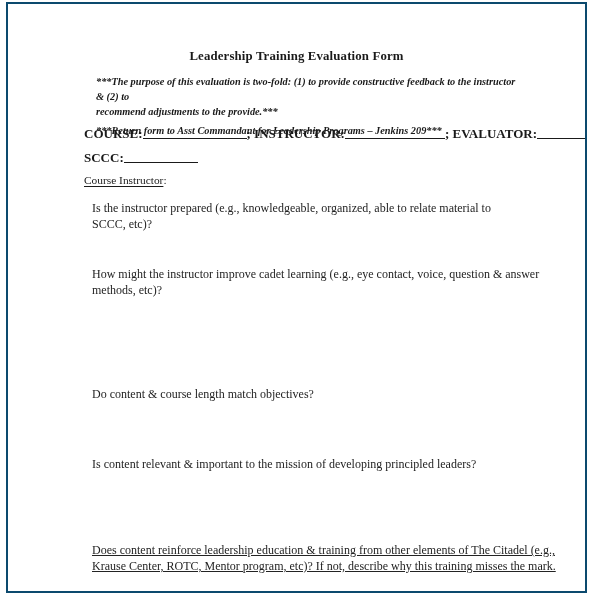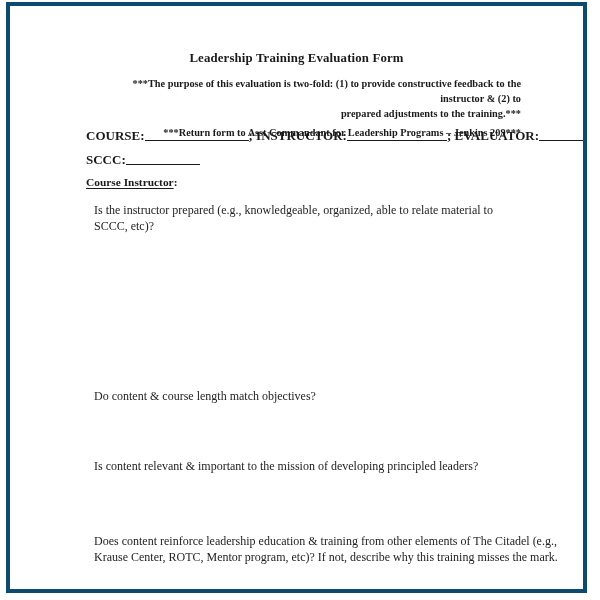--- a/index.html
+++ b/index.html
@@ -17,21 +17,21 @@
   }
 
   
   #page {
     position: absolute;
     left: 6px;
     top: 2px;
     width: 581px;
     height: 591px;
     background: #ffffff;
-    border: 4px solid #0c4a6e;
+    border: 2px solid #0c4a6e;
     box-sizing: border-box;
     overflow: hidden;
   }
 
   .doc-body {
     position: relative;
     width: 100%;
     height: 100%;
   }
 
@@ -46,21 +46,22 @@
     font-size: 12.8px;
     letter-spacing: 0.15px;
   }
 
   
   .purpose-block {
     position: absolute;
     left: 88px;
     right: 62px;
     top: 70px;
-    text-align: right;
+    text-align: left;
+    font-style: italic;
     font-weight: bold;
     font-size: 10.3px;
     line-height: 15px;
   }
   .purpose-line-3 {
     margin-top: 4px;
   }
 
   
   .field-row {
@@ -86,21 +87,21 @@
   .blank-instructor{ width: 100px; }
   .blank-evaluator { width: 88px; }
   .blank-date      { width: 74px; }
 
   .sep { font-weight: bold; }
 
   
   .section-heading {
     position: absolute;
     left: 76px;
-    font-weight: bold;
+    font-weight: normal;
     font-size: 11.4px;
     white-space: nowrap;
   }
   .section-heading .head-text {
     text-decoration: underline;
     text-underline-offset: 1.5px;
   }
   .section-heading.sec-instructor { top: 170px; }
   .section-heading.sec-objectives { top: 357px; }
 
@@ -109,50 +110,51 @@
     position: absolute;
     left: 84px;
     font-size: 12px;
     line-height: 16px;
     color: #232323;
   }
   .q-1 { top: 196px; width: 430px; }
   .q-2 { top: 262px; width: 470px; }
   .q-3 { top: 382px; width: 330px; }
   .q-4 { top: 452px; width: 410px; }
-  .q-5 { top: 527px; width: 466px; }
+  .q-5 { top: 538px; width: 466px; text-decoration: underline; }
 </style>
 </head>
 <body>
 
 <div id="page">
   <div class="doc-body">
 
     <div class="doc-title">Leadership Training Evaluation Form</div>
 
     <div class="purpose-block">
       <div class="purpose-line-1">***The purpose of this evaluation is two-fold:  (1) to provide constructive feedback to the instructor &amp; (2) to</div>
-      <div class="purpose-line-2">prepared adjustments to the training.***</div>
+      <div class="purpose-line-2">recommend adjustments to the provide.***</div>
       <div class="purpose-line-3">***Return form to Asst Commandant for Leadership Programs – Jenkins 209***</div>
     </div>
 
     <div class="field-row row-course">
       <span class="field-label">COURSE:</span><span class="blank blank-course"></span><span class="sep">; INSTRUCTOR:</span><span class="blank blank-instructor"></span><span class="sep">; EVALUATOR:</span><span class="blank blank-evaluator"></span>
     </div>
 
     <div class="field-row row-date">
       <span class="field-label">SCCC:</span><span class="blank blank-date"></span>
     </div>
 
     <div class="section-heading sec-instructor">
       <span class="head-text">Course Instructor</span><span>:</span>
     </div>
 
     <div class="question q-1">Is the instructor prepared (e.g., knowledgeable, organized, able to relate material to SCCC, etc)?</div>
 
+    <div class="question q-2">How might the instructor improve cadet learning (e.g., eye contact, voice, question &amp; answer methods, etc)?</div>
 
 
     <div class="question q-4">Is content relevant &amp; important to the mission of developing principled leaders?</div>
 
     <div class="question q-3">Do content &amp; course length match objectives?</div>
 
     <div class="question q-5">Does content reinforce leadership education &amp; training from other elements of The Citadel (e.g., Krause Center, ROTC, Mentor program, etc)?  If not, describe why this training misses the mark.</div>
 
   </div>
 </div>

